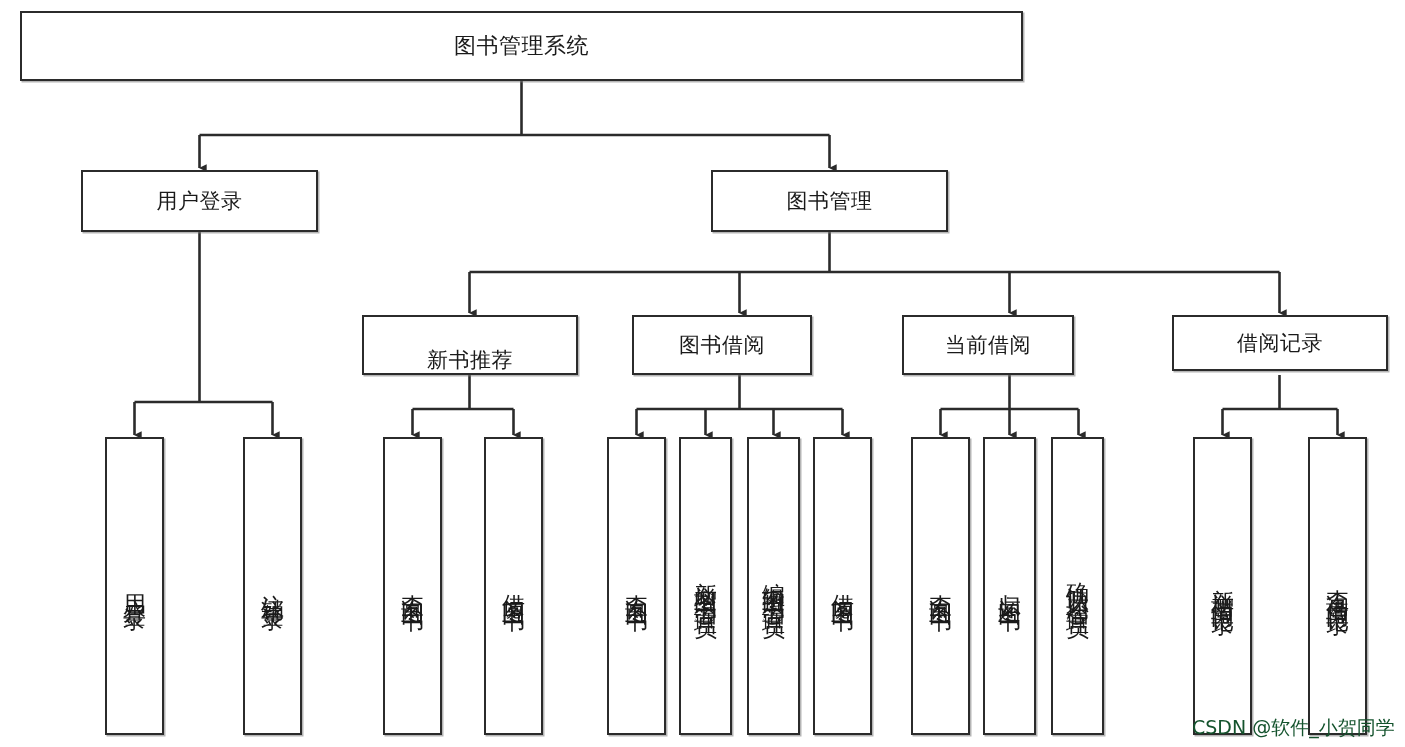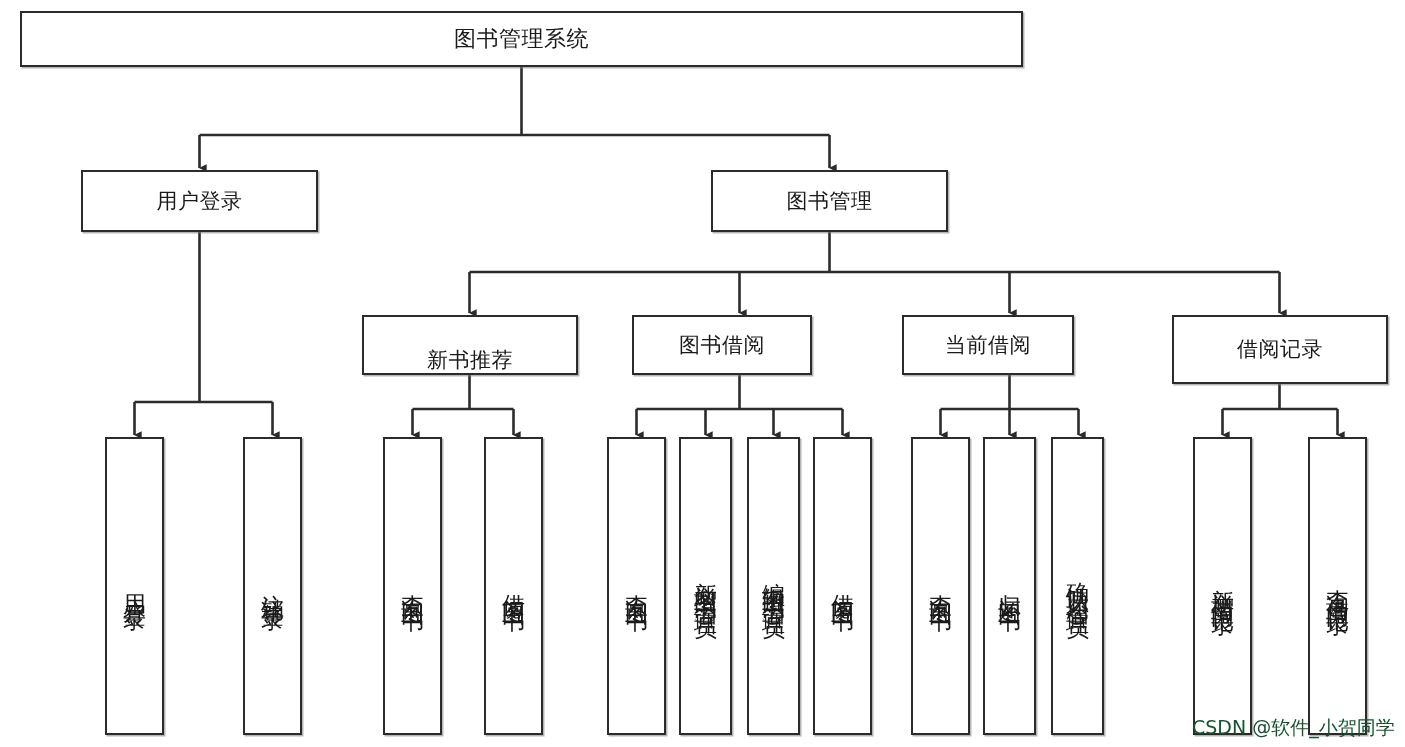--- a/index.html
+++ b/index.html
@@ -124,21 +124,21 @@
       <path d="M1009.5,409 L1009.5,435" marker-end="url(#arrowhead)"></path>
       <path d="M1078.5,409 L1078.5,435" marker-end="url(#arrowhead)"></path>
 
       <path d="M1279.5,375 L1279.5,409"></path>
       <path d="M1222.5,409 L1337.5,409"></path>
       <path d="M1222.5,409 L1222.5,435" marker-end="url(#arrowhead)"></path>
       <path d="M1337.5,409 L1337.5,435" marker-end="url(#arrowhead)"></path>
     </g>
   </svg>
 
-  <div class="node horiz root" style="left:20px; top:11px; width:1003px; height:56px;">
+  <div class="node horiz root" style="left:20px; top:11px; width:1003px; height:70px;">
     <span class="node-label">图书管理系统</span>
   </div>
 
   <div class="node horiz" style="left:81px; top:170px; width:237px; height:62px;">
     <span class="node-label">用户登录</span>
   </div>
 
   <div class="node horiz" style="left:711px; top:170px; width:237px; height:62px;">
     <span class="node-label">图书管理</span>
   </div>
@@ -148,21 +148,21 @@
   </div>
 
   <div class="node horiz" style="left:632px; top:315px; width:180px; height:60px;">
     <span class="node-label">图书借阅</span>
   </div>
 
   <div class="node horiz" style="left:902px; top:315px; width:172px; height:60px;">
     <span class="node-label">当前借阅</span>
   </div>
 
-  <div class="node horiz" style="left:1172px; top:315px; width:216px; height:69px;">
+  <div class="node horiz" style="left:1172px; top:315px; width:216px; height:56px;">
     <span class="node-label">借阅记录</span>
   </div>
 
   <div class="node vert" style="left:105px; top:437px; width:59px; height:298px;">
     <span class="node-label">用户登录</span>
   </div>
   <div class="node vert" style="left:243px; top:437px; width:59px; height:298px;">
     <span class="node-label">注销登录</span>
   </div>
 

